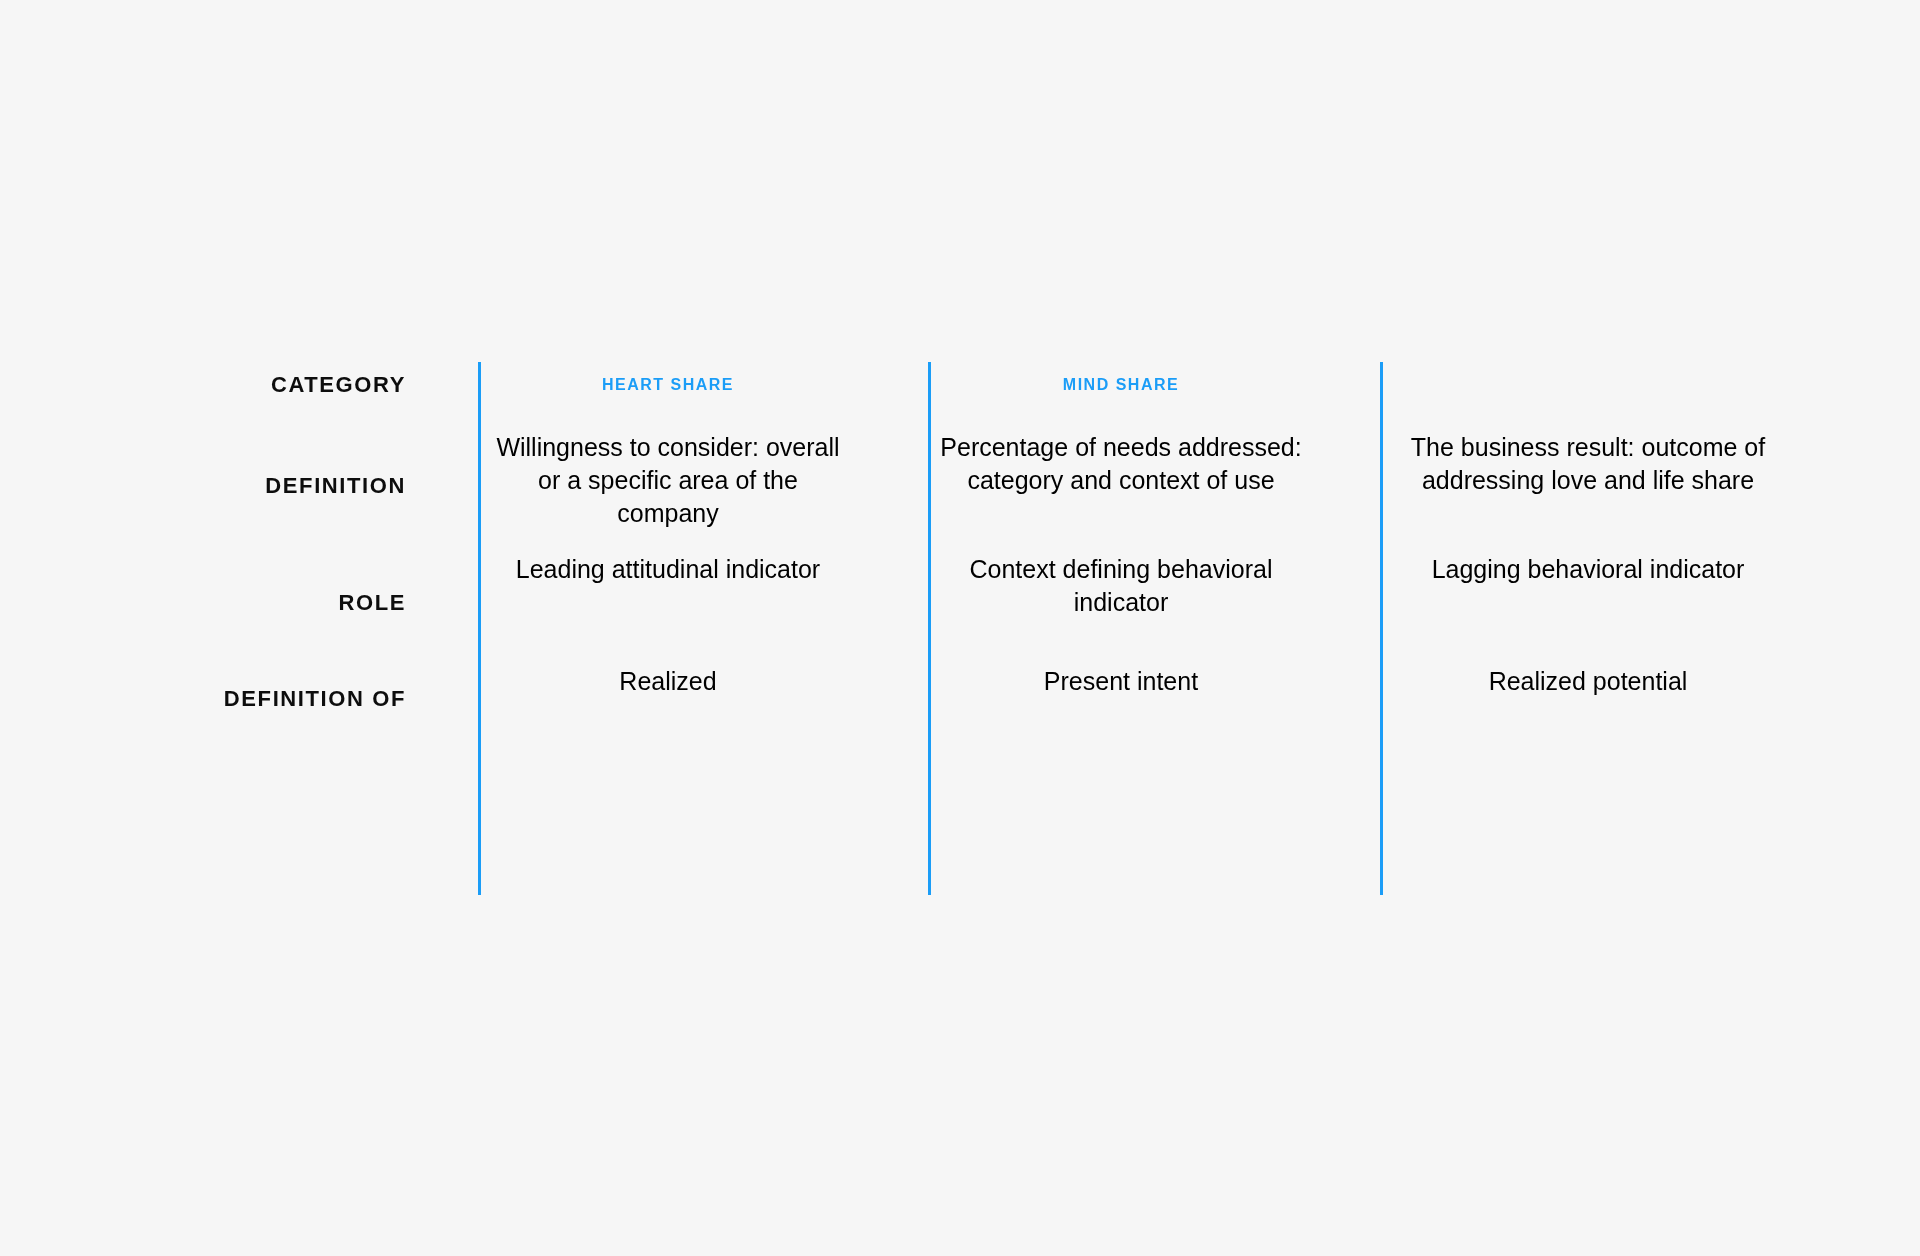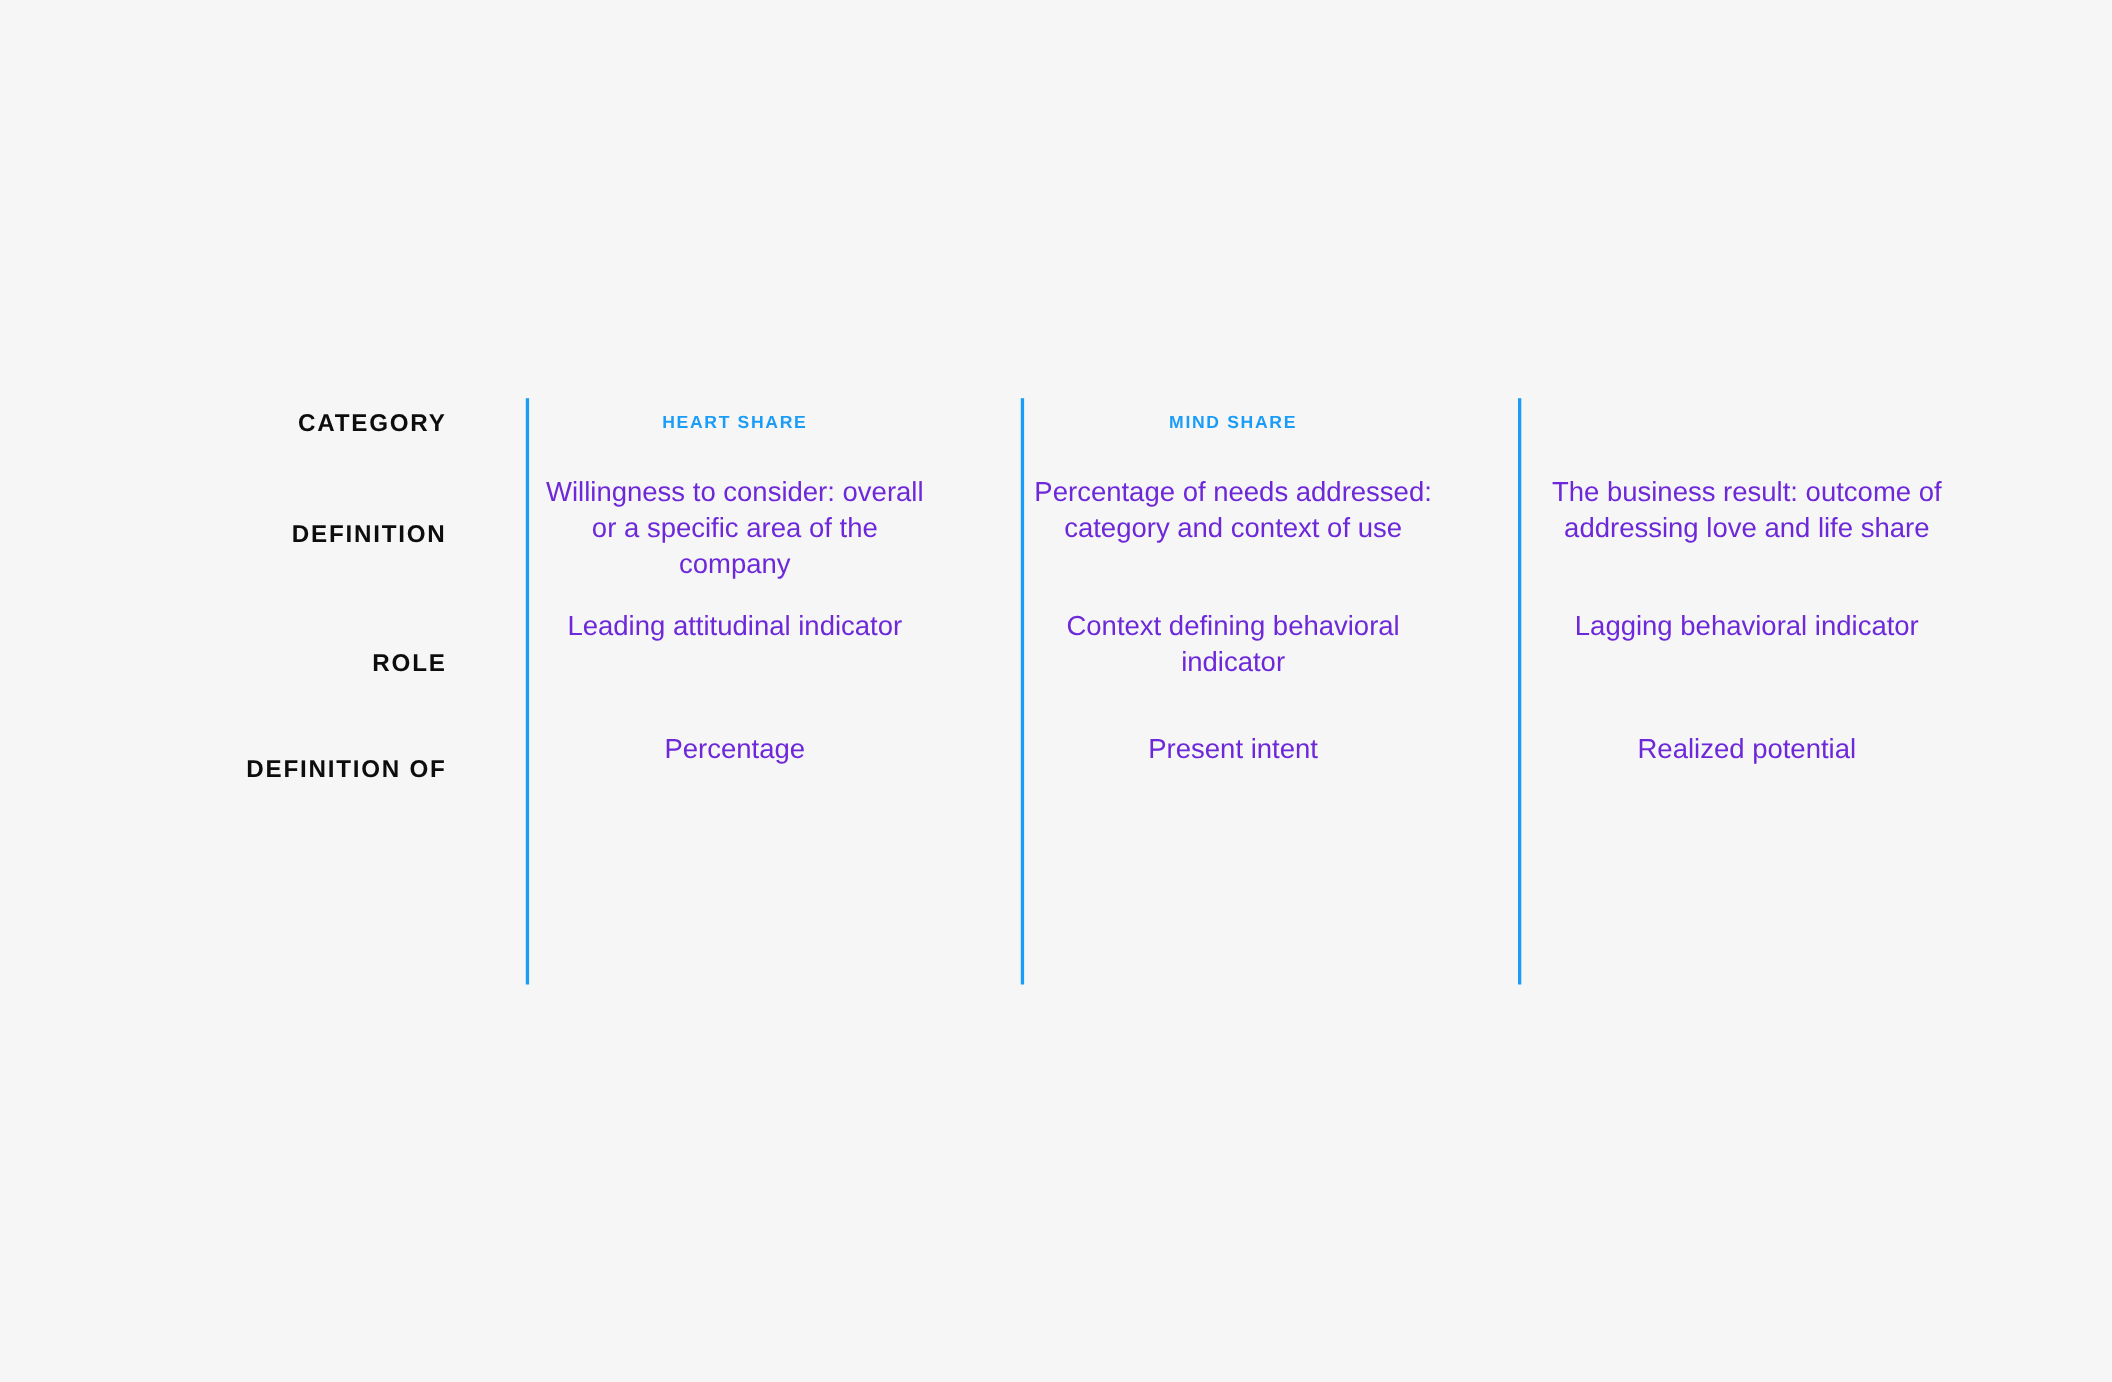--- a/index.html
+++ b/index.html
@@ -52,21 +52,21 @@
     justify-self: end;
     line-height: 1.2;
     white-space: nowrap;
   }
 
   
   .cell {
     text-align: center;
     font-size: 25px;
     line-height: 1.32;
-    color: #6d28d9;
+    color: #000000;
     align-self: start;
     padding-top: 4px;
     font-weight: 400;
   }
 
   .cell.header-cell {
     font-weight: 700;
     font-size: 16px;
     letter-spacing: 1.5px;
     color: #1b9df7;
@@ -116,19 +116,19 @@
       <div class="cell row-def col-1">Willingness to consider: overall or a specific area of the company</div>
       <div class="cell row-def col-2">Percentage of needs addressed: category and context of use</div>
       <div class="cell row-def col-3">The business result: outcome of addressing love and life share</div>
 
       <div class="row-label">ROLE</div>
       <div class="cell row-role col-1">Leading attitudinal indicator</div>
       <div class="cell row-role col-2">Context defining behavioral indicator</div>
       <div class="cell row-role col-3">Lagging behavioral indicator</div>
 
       <div class="row-label">DEFINITION OF</div>
-      <div class="cell row-ind col-1">Percentage</div>
+      <div class="cell row-ind col-1">Realized</div>
       <div class="cell row-ind col-2">Present intent</div>
       <div class="cell row-ind col-3">Realized potential</div>
 
     </div>
   </div>
 </div>
 
 </body></html>

